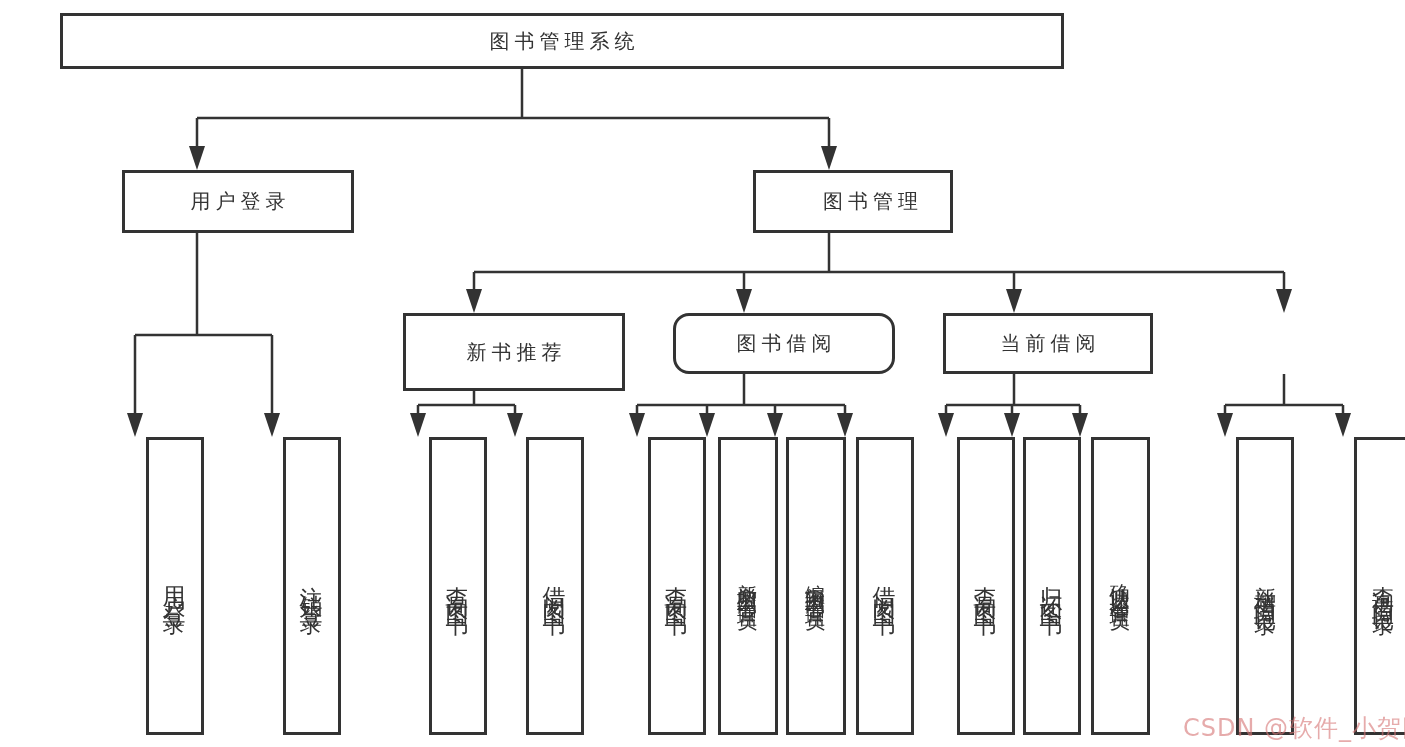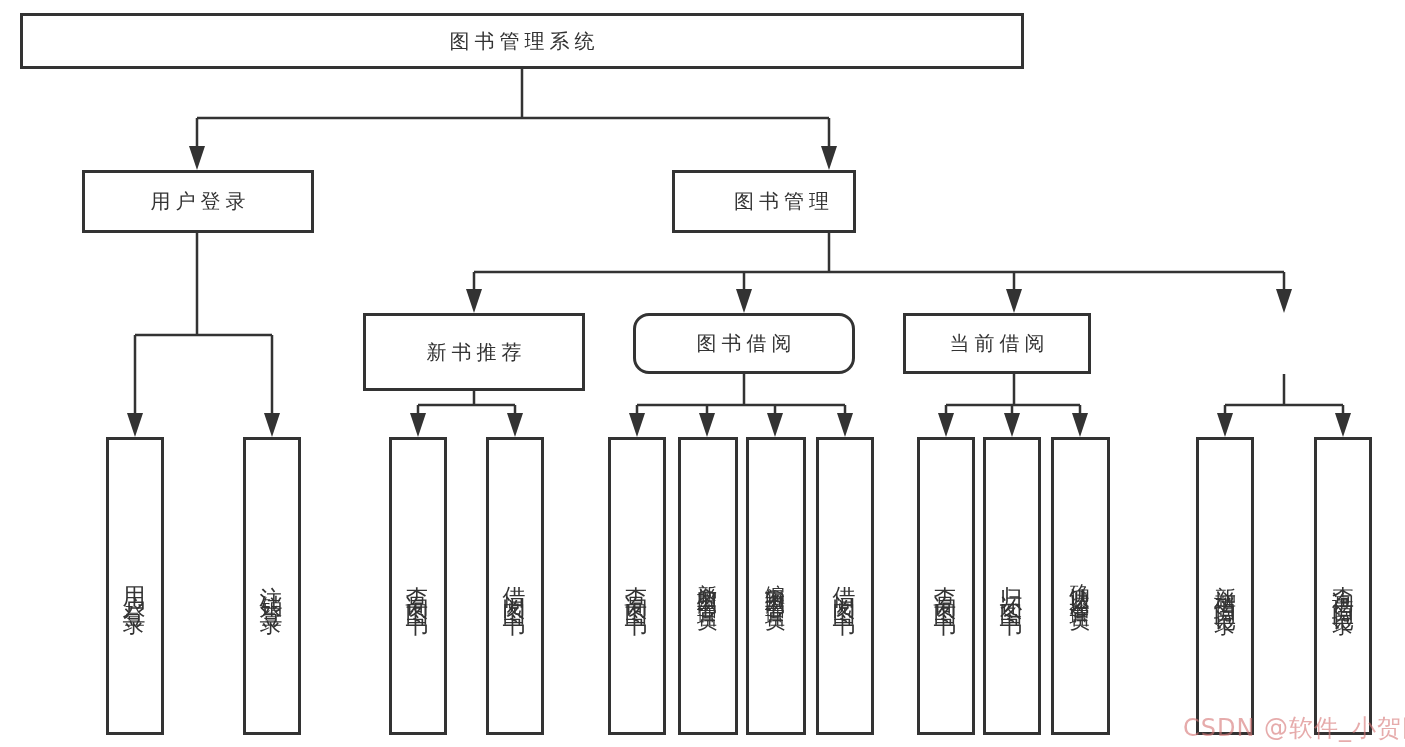--- a/index.html
+++ b/index.html
@@ -12,20 +12,21 @@
   }
   .connectors{position:absolute;left:0;top:0;z-index:1;}
   .node{
     position:absolute;
     box-sizing:border-box;
     border:3px solid #333333;
     background:#ffffff;
     display:flex;align-items:center;justify-content:center;
     color:#333333;
     z-index:2;
+    margin-left:40px;
   }
   .h-label{font-size:20px;letter-spacing:5px;text-indent:5px;white-space:nowrap;}
   .leaf{
     width:58px;height:298px;top:437px;
   }
   .leaf .v-label{
     writing-mode:vertical-rl;
     text-orientation:mixed;
     font-size:23px;
     letter-spacing:9px;
@@ -82,31 +83,31 @@
     </g>
   </svg>
 
   <div class="node" style="left:20px;top:13px;width:1004px;height:56px;">
     <span class="h-label">图书管理系统</span>
   </div>
 
   <div class="node" style="left:82px;top:170px;width:232px;height:63px;">
     <span class="h-label">用户登录</span>
   </div>
-  <div class="node" style="left:672px;top:170px;width:184px;height:63px;padding-left:35px;">
+  <div class="node" style="left:713px;top:170px;width:200px;height:63px;padding-left:35px;">
     <span class="h-label">图书管理</span>
   </div>
 
   <div class="node" style="left:363px;top:313px;width:222px;height:78px;">
     <span class="h-label">新书推荐</span>
   </div>
   <div class="node" style="left:633px;top:313px;width:222px;height:61px;border-radius:16px;">
     <span class="h-label">图书借阅</span>
   </div>
-  <div class="node" style="left:903px;top:313px;width:188px;height:61px;">
+  <div class="node" style="left:903px;top:313px;width:210px;height:61px;">
     <span class="h-label">当前借阅</span>
   </div>
 
   <div class="node leaf" style="left:106px;">
     <span class="v-label">用户登录</span>
   </div>
   <div class="node leaf" style="left:243px;">
     <span class="v-label">注销登录</span>
   </div>
 

